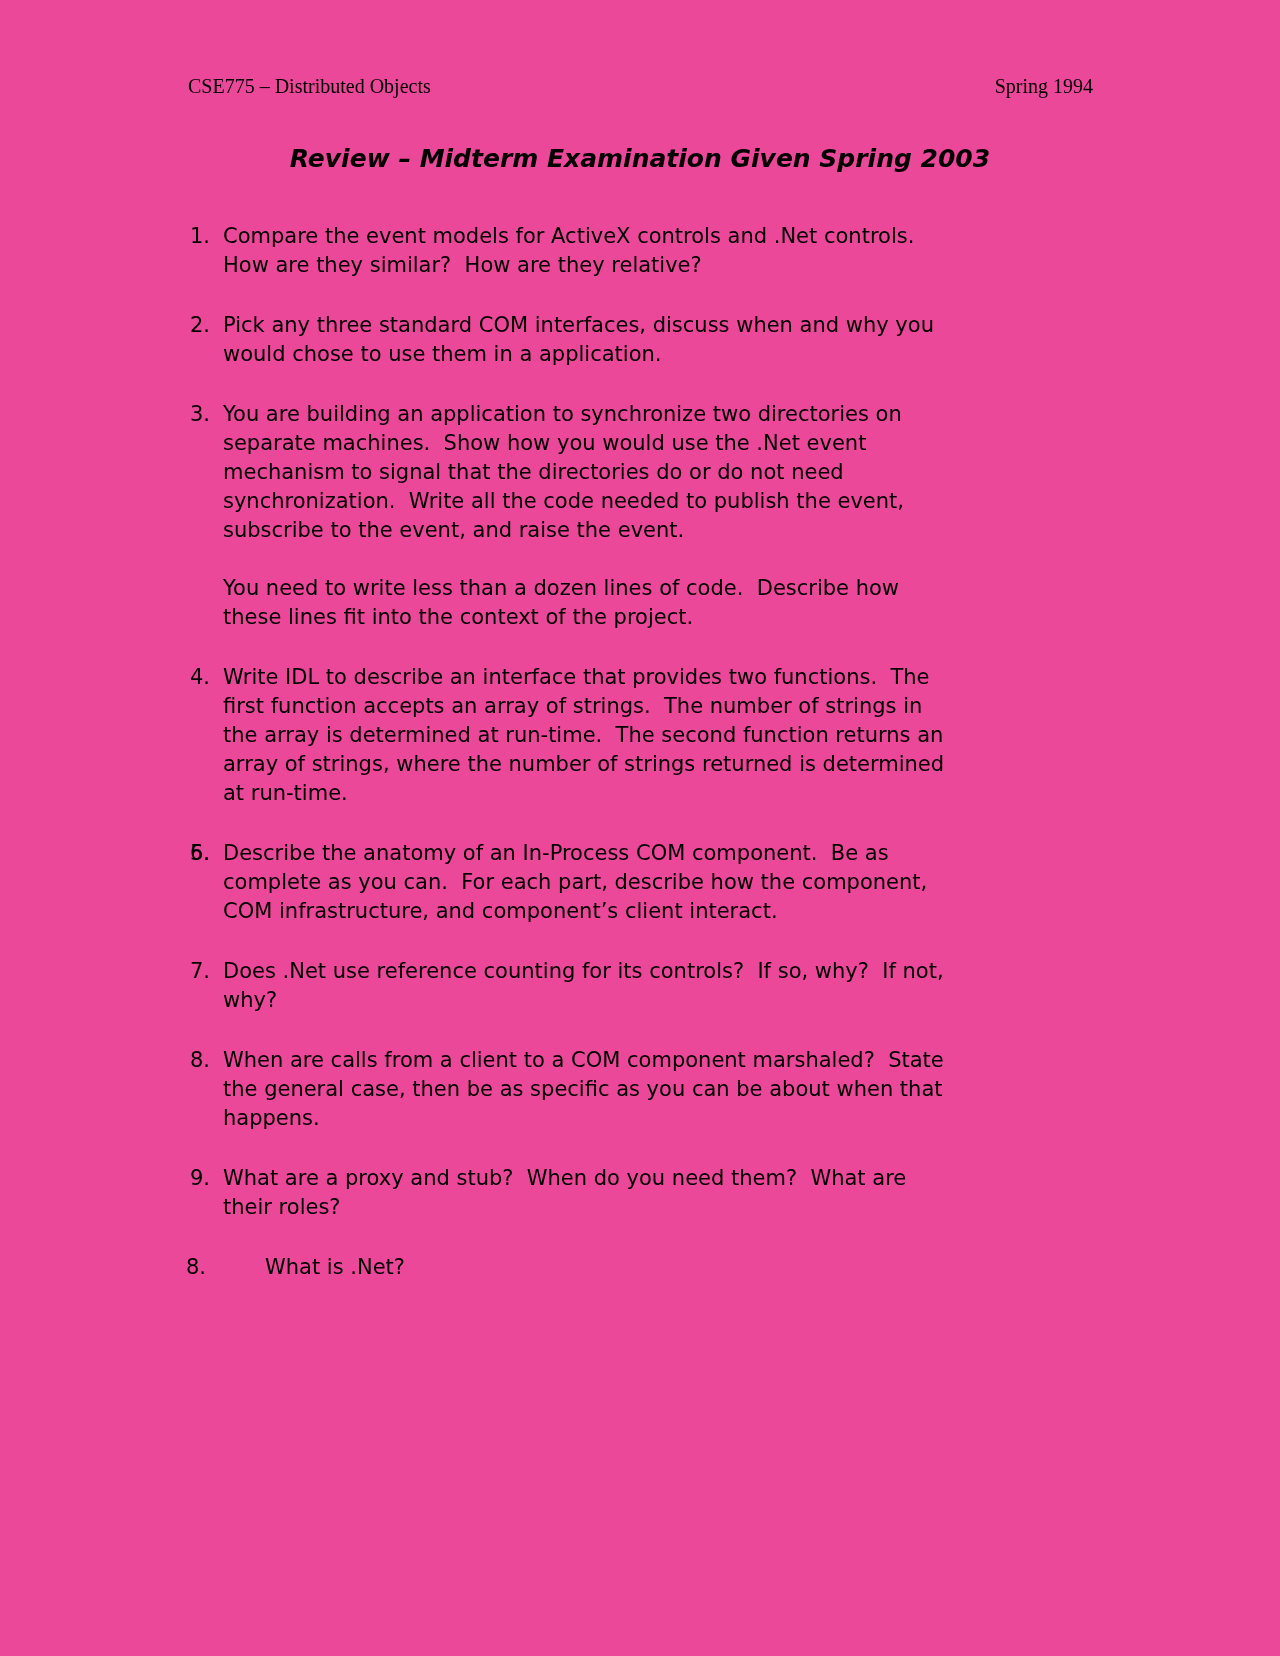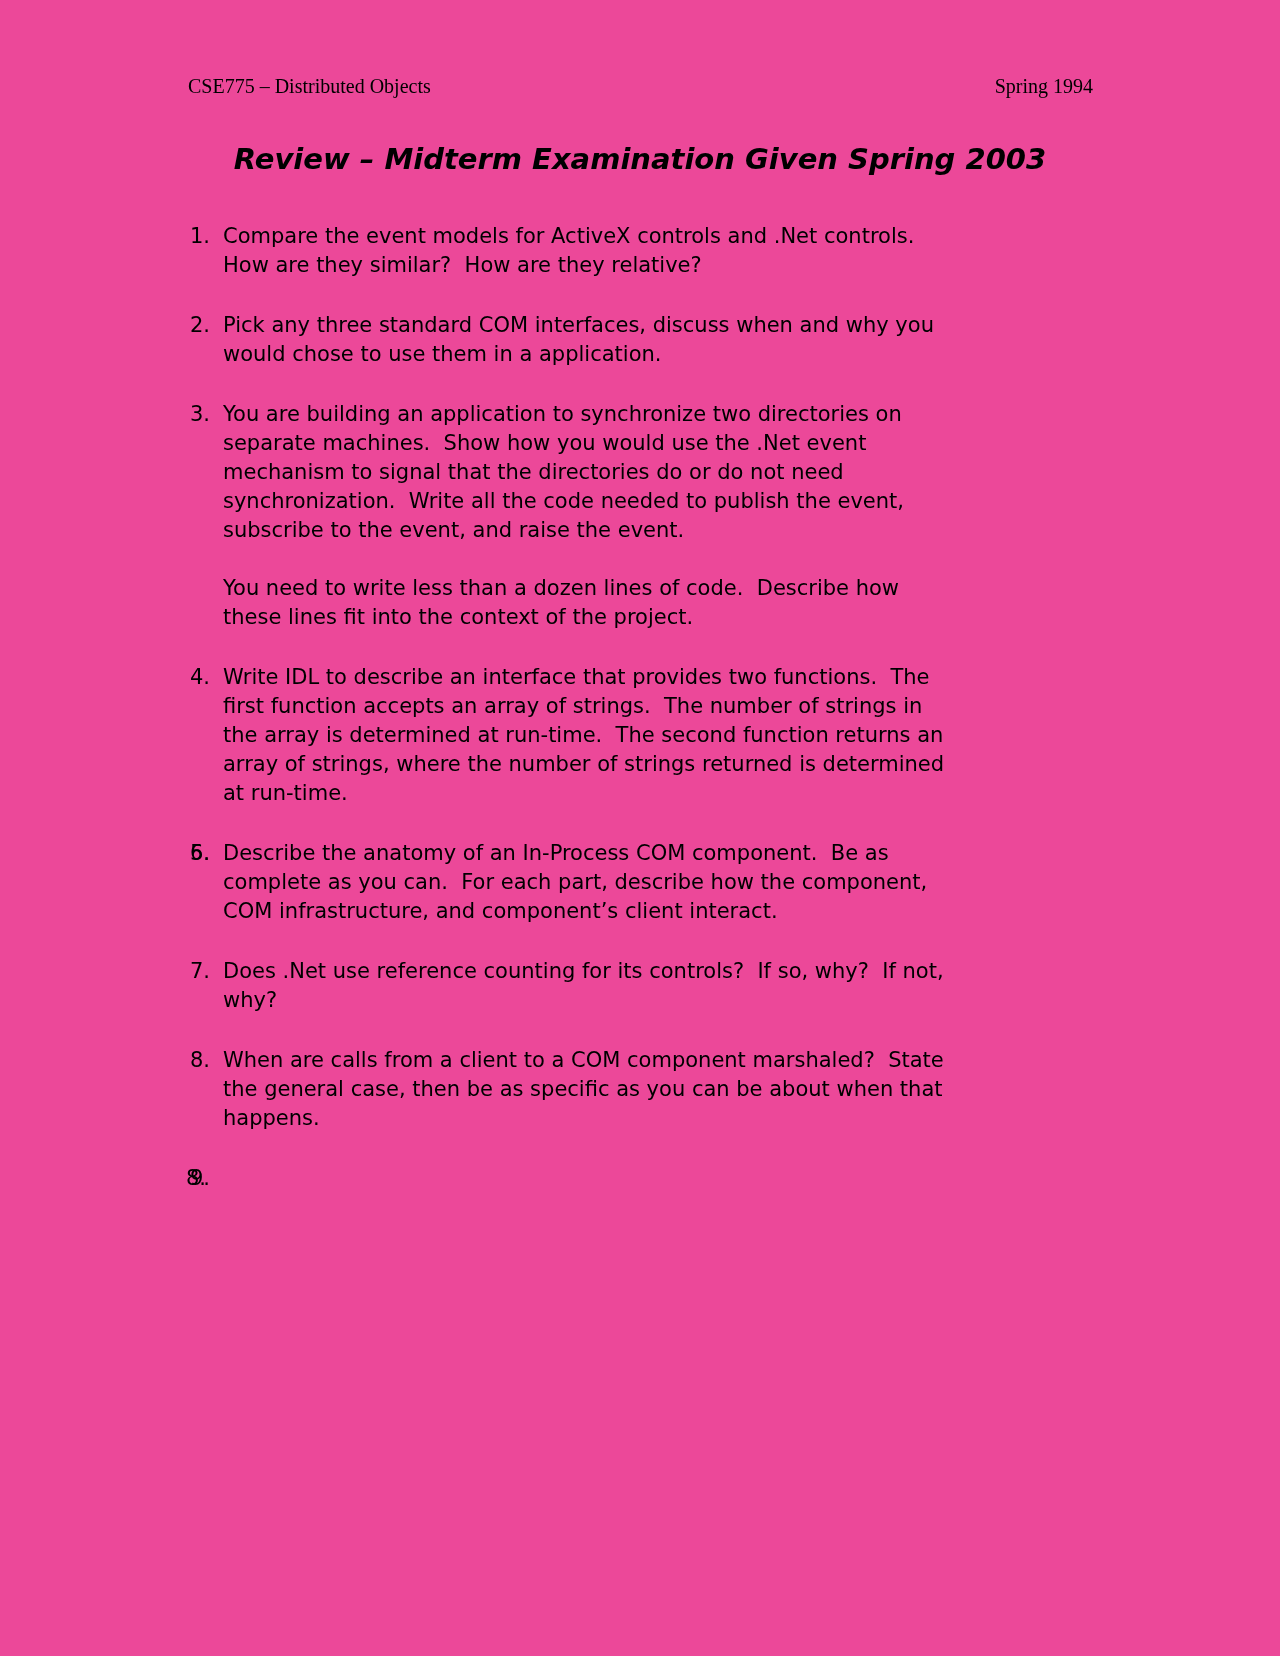--- a/index.html
+++ b/index.html
@@ -28,21 +28,21 @@
     line-height: 24px;
   }
   .doc-title {
     position: absolute;
     top: 141px;
     left: 0;
     right: 0;
     margin: 0;
     text-align: center;
     font-family: "DejaVu Sans", sans-serif;
-    font-size: 29px;
+    font-size: 25px;
     font-weight: bold;
     font-style: italic;
     letter-spacing: 0px;
     line-height: 36px;
   }
   .qlist {
     position: absolute;
     top: 222px;
     left: 0;
     right: 0;
@@ -141,21 +141,24 @@
 
     <div class="q">
       <span class="num">8.</span>
       <div class="qtext">When are calls from a client to a COM component marshaled?  State
 the general case, then be as specific as you can be about when that
 happens.</div>
     </div>
 
     <div class="q">
       <span class="num">9.</span>
+      <div class="qtext">What are a proxy and stub?  When do you need them?  What are
+their roles?</div>
     </div>
 
 
     <div class="q two-digit">
       <span class="num">8.</span>
+      <div class="qtext">What is .Net?</div>
     </div>
 
   </div>
 </div>
 
 </body></html>

